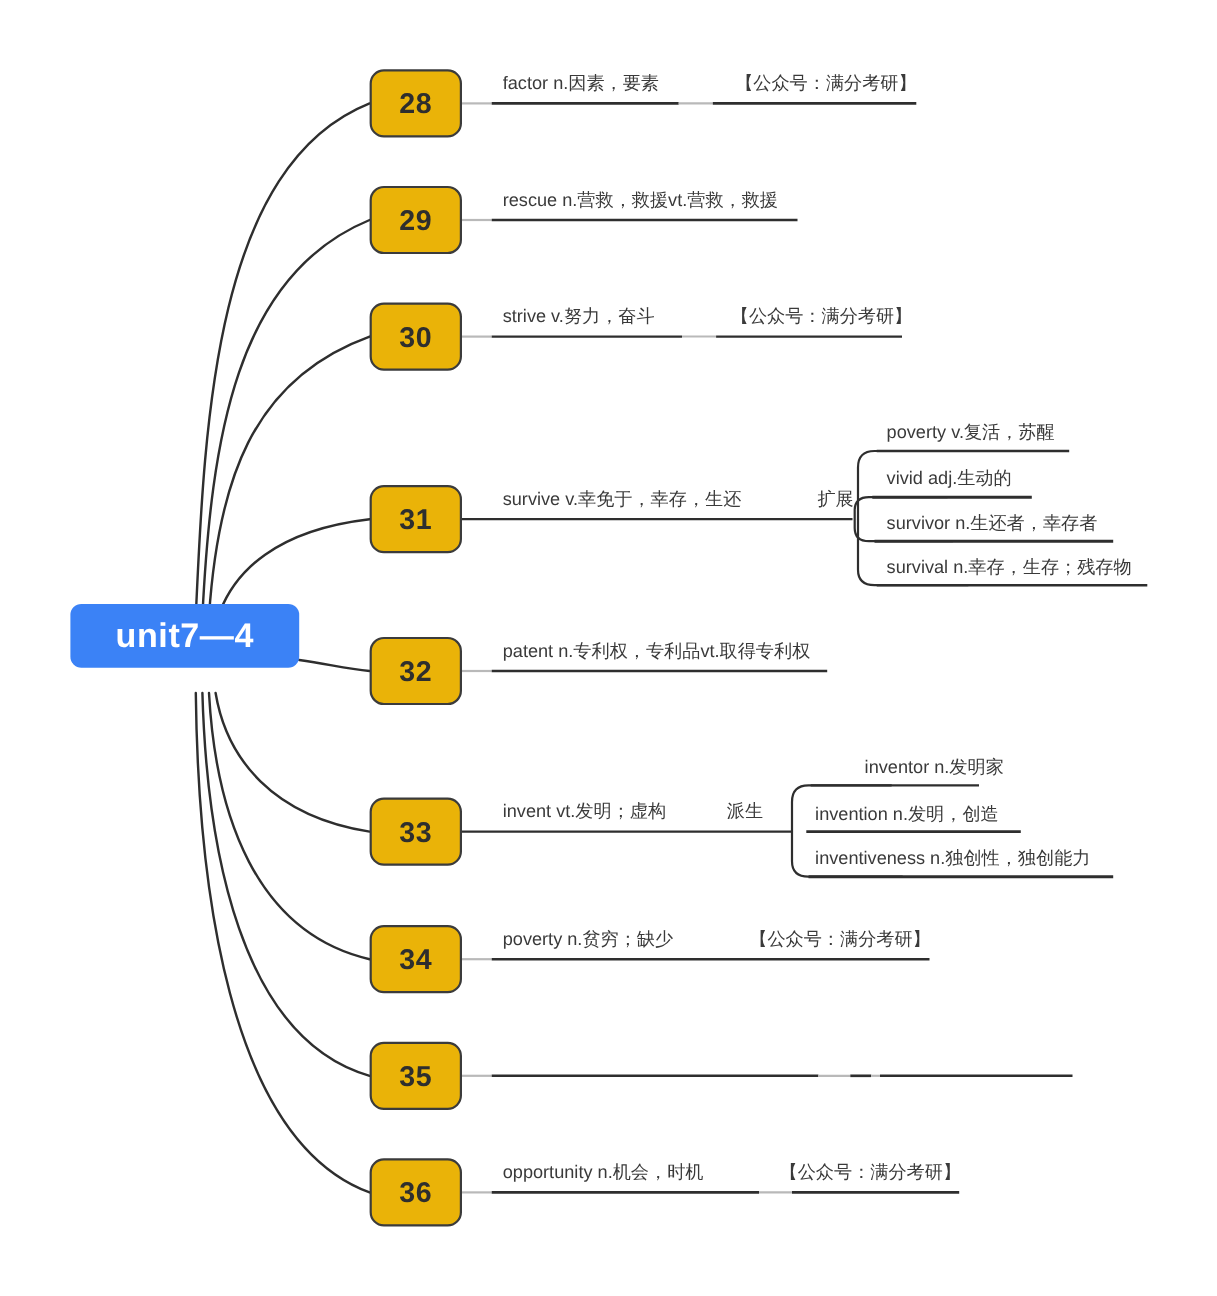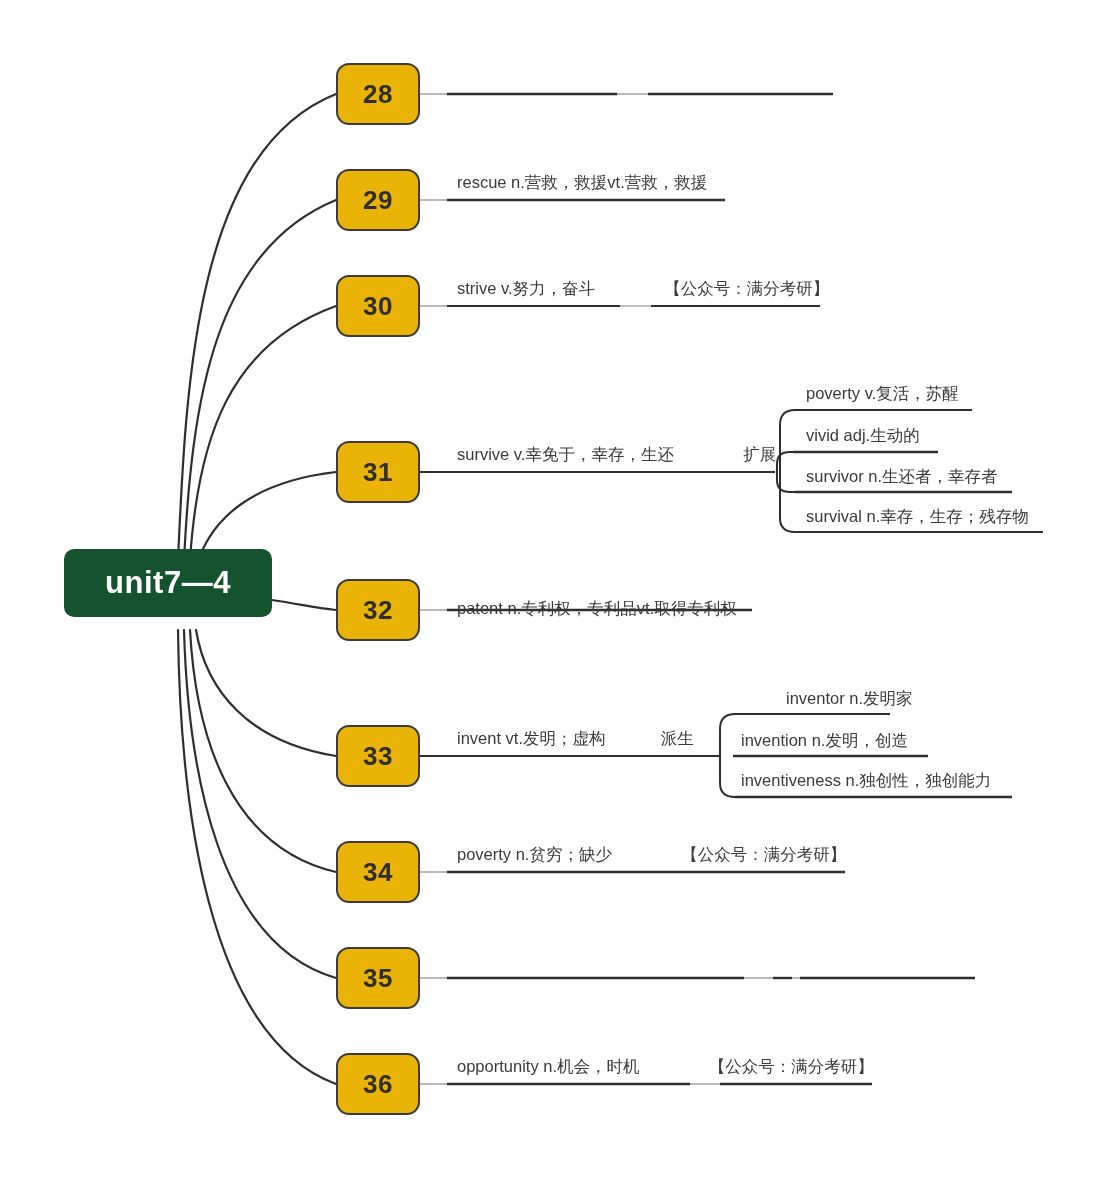--- a/index.html
+++ b/index.html
@@ -20,22 +20,22 @@
   #wires {
     position: absolute; left: 0; top: 0;
     width: 1106px; height: 1178px;
     pointer-events: none;
   }
 
   
   .root-node {
     position: absolute;
     left: 64px; top: 549px;
-    width: 208px; height: 68px;
-    background: #14532d;
+    width: 208px; height: 58px;
+    background: #3b82f6;
     border-radius: 10px;
     display: flex; align-items: center; justify-content: center;
     z-index: 6;
   }
   .root-label {
     color: #ffffff;
     font-size: 31px;
     font-weight: bold;
     letter-spacing: 0.5px;
     white-space: nowrap;
@@ -189,20 +189,25 @@
   <div class="num-box" style="left:336px; top:841px;">
     <span class="num-label">34</span>
   </div>
   <div class="num-box" style="left:336px; top:947px;">
     <span class="num-label">35</span>
   </div>
   <div class="num-box" style="left:336px; top:1053px;">
     <span class="num-label">36</span>
   </div>
 
+  <div class="branch-text" style="left:457px; top:68px;">
+    <span class="seg">factor n.因素，要素</span>
+    <span class="gap-lg"></span>
+    <span class="seg">【公众号：满分考研】</span>
+  </div>
 
   <div class="branch-text" style="left:457px; top:174px;">
     <span class="seg">rescue n.营救，救援vt.营救，救援</span>
   </div>
 
   <div class="branch-text" style="left:457px; top:446px;">
     <span class="seg">survive v.幸免于，幸存，生还</span>
     <span class="gap-lg"></span>
     <span class="seg">扩展</span>
   </div>
@@ -218,21 +223,21 @@
   <div class="sub-text" style="left:806px; top:427px;">
     <span>vivid adj.生动的</span>
   </div>
   <div class="sub-text" style="left:806px; top:468px;">
     <span>survivor n.生还者，幸存者</span>
   </div>
   <div class="sub-text" style="left:806px; top:508px;">
     <span>survival n.幸存，生存；残存物</span>
   </div>
 
-  <div class="branch-text" style="left:457px; top:600px;">
+  <div class="branch-text" style="left:457px; top:584px;">
     <span class="seg">patent n.专利权，专利品vt.取得专利权</span>
   </div>
 
   <div class="branch-text" style="left:457px; top:730px;">
     <span class="seg">invent vt.发明；虚构</span>
     <span class="gap-md"></span>
     <span class="seg">派生</span>
   </div>
   <div class="sub-text" style="left:786px; top:690px;">
     <span>inventor n.发明家</span>

